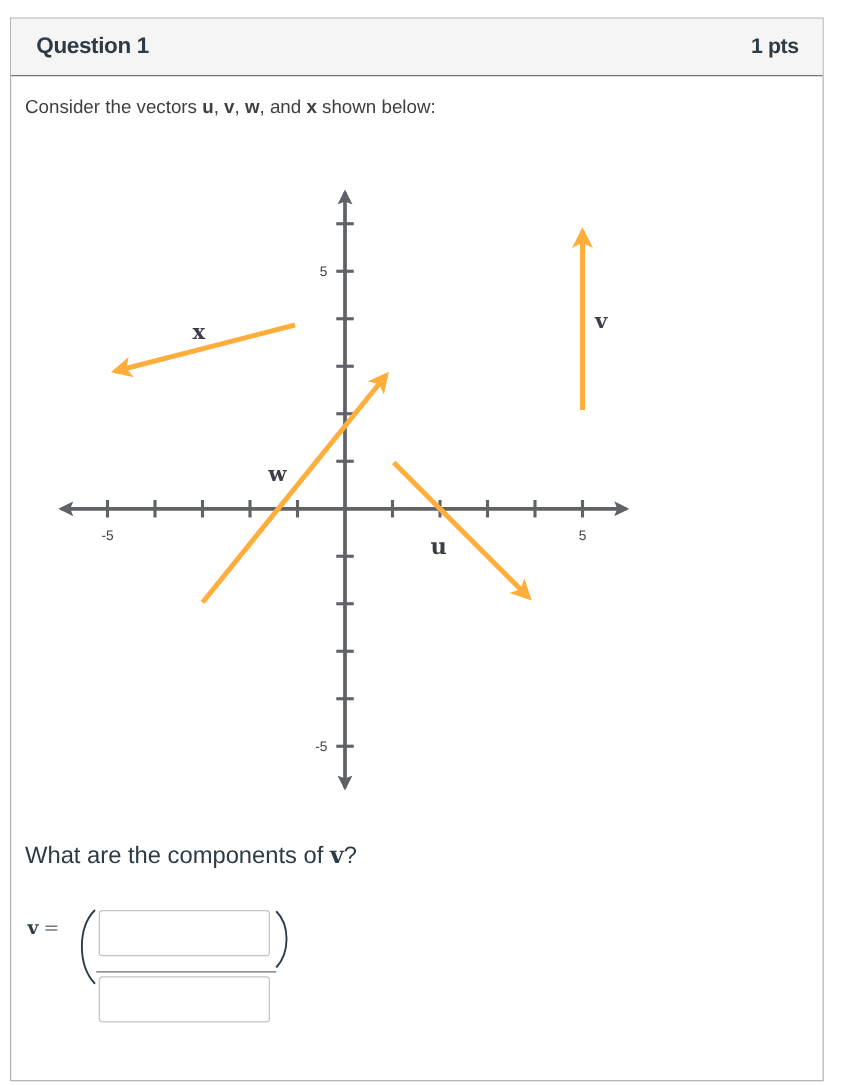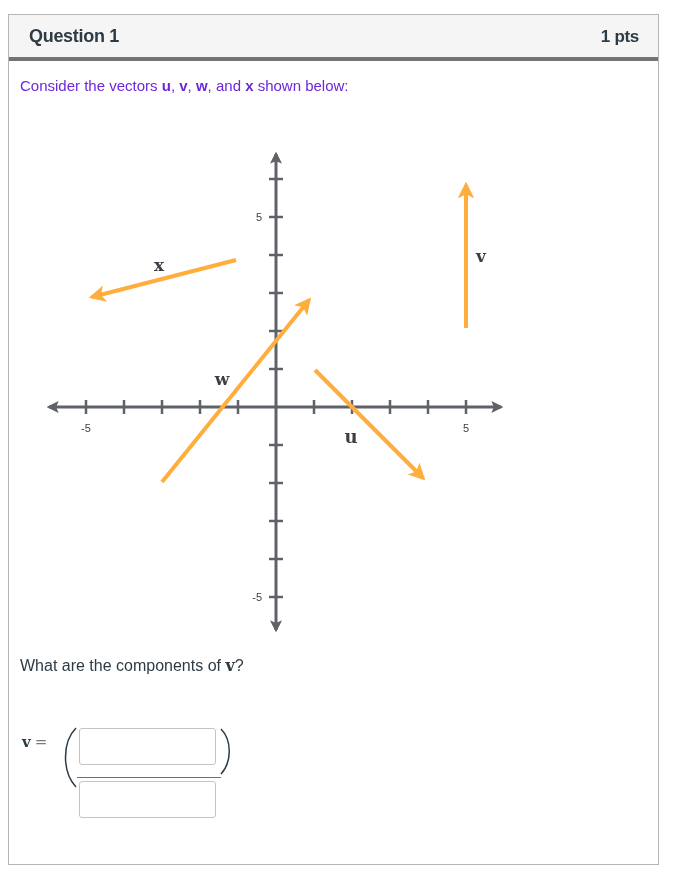--- a/index.html
+++ b/index.html
@@ -1,24 +1,24 @@
 <!DOCTYPE html>
 <html><head>
 <meta charset="utf-8">
 <style>
   html, body { margin: 0; padding: 0; background: #ffffff; }
   body { width: 688px; height: 869px; position: relative; font-family: "DejaVu Sans", sans-serif; color: #2d3b45; overflow: hidden; }
   .card { position: absolute; left: 8px; top: 14px; width: 651px; height: 851px; border: 1px solid #c7cdd1; border-color: #b5b5b5; box-sizing: border-box; background: #fff; }
-  .header { position: absolute; left: 0; top: 0; right: 0; height: 46px; background: #f5f5f5; border-bottom: 4px solid #737373; box-sizing: border-box; }
+  .header { position: absolute; left: 0; top: 0; right: 0; height: 46px; background: #f5f5f5; border-bottom: 1px solid #737373; box-sizing: border-box; }
   .q-title { position: absolute; left: 20px; top: 11px; font-size: 18px; font-weight: bold; color: #2d3b45; letter-spacing: -0.3px; font-family: "Liberation Sans", sans-serif; }
   .q-pts { position: absolute; right: 19px; top: 12px; font-size: 17px; font-weight: bold; color: #2d3b45; font-family: Liberation Sans, sans-serif; letter-spacing: -0.3px; }
-  .prompt { position: absolute; left: 20px; top: 77px; font-size: 15px; color: #6d28d9; font-family: "Liberation Sans", sans-serif; }
+  .prompt { position: absolute; left: 20px; top: 77px; font-size: 15px; color: #404040; font-family: "Liberation Sans", sans-serif; }
   .prompt b { font-weight: bold; }
   .graph { position: absolute; left: 0; top: 0; }
-  .question2 { position: absolute; left: 20px; top: 656px; font-size: 16px; color: #2d3b45; font-family: "Liberation Sans", sans-serif; }
+  .question2 { position: absolute; left: 20px; top: 673px; font-size: 19px; color: #2d3b45; font-family: "Liberation Sans", sans-serif; }
   .question2 .mathv { font-family: "DejaVu Serif", serif; font-weight: bold; }
   .v-label { position: absolute; left: 22px; top: 733px; font-family: "DejaVu Serif", serif; font-size: 15px; color: #2d3b45; }
   .v-label .vv { font-weight: bold; }
   .v-label .eq { color: #7a7a7a; margin-left: 4px; }
   .answer-box { position: absolute; width: 137px; height: 37px; border: 1px solid #c4c4c4; border-radius: 3px; background: #fff; box-sizing: border-box; }
   .frac-line { position: absolute; left: 69px; top: 764px; width: 144px; height: 1px; background: #6f6f6f; }
 </style>
 </head>
 <body>
 

